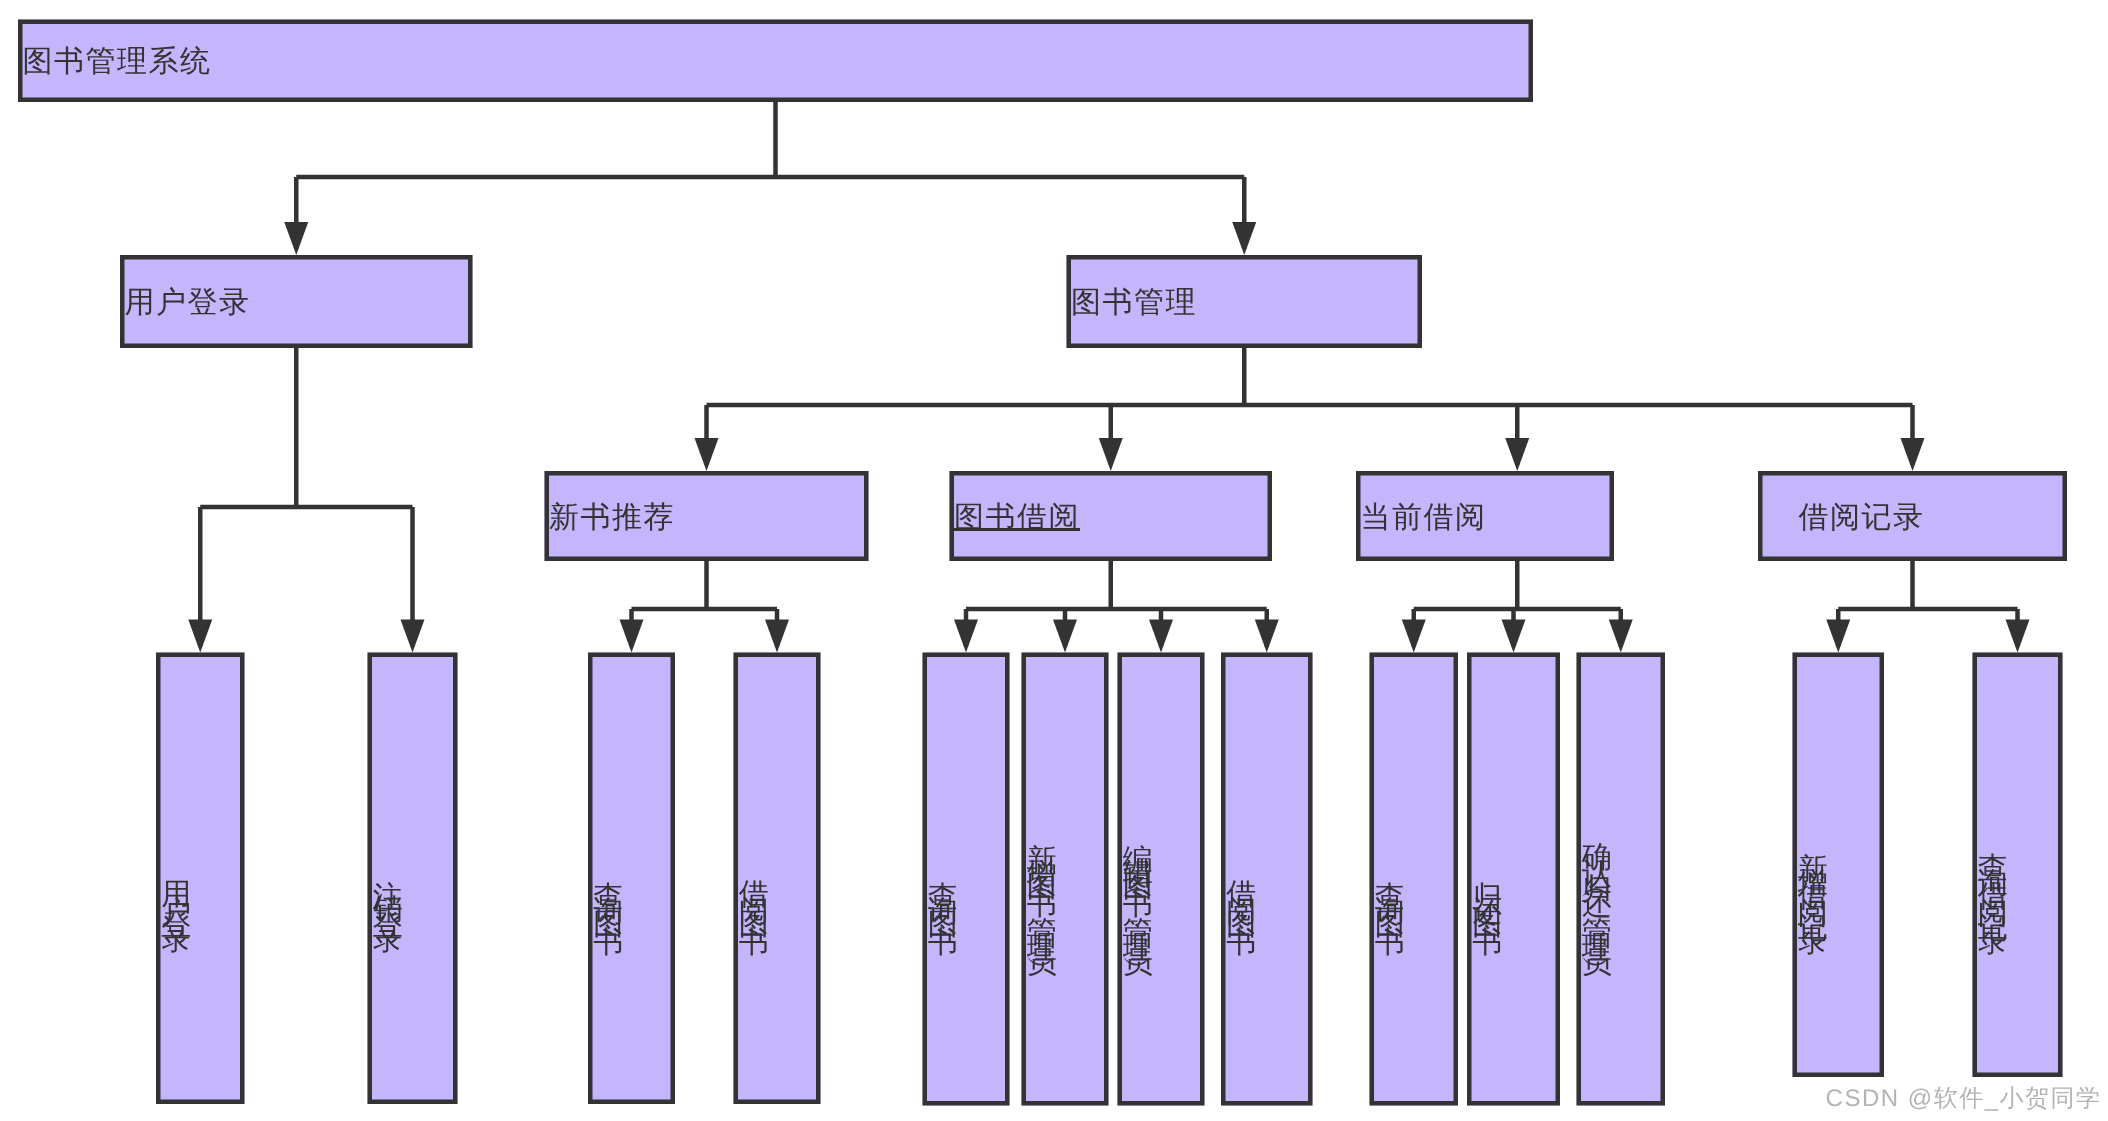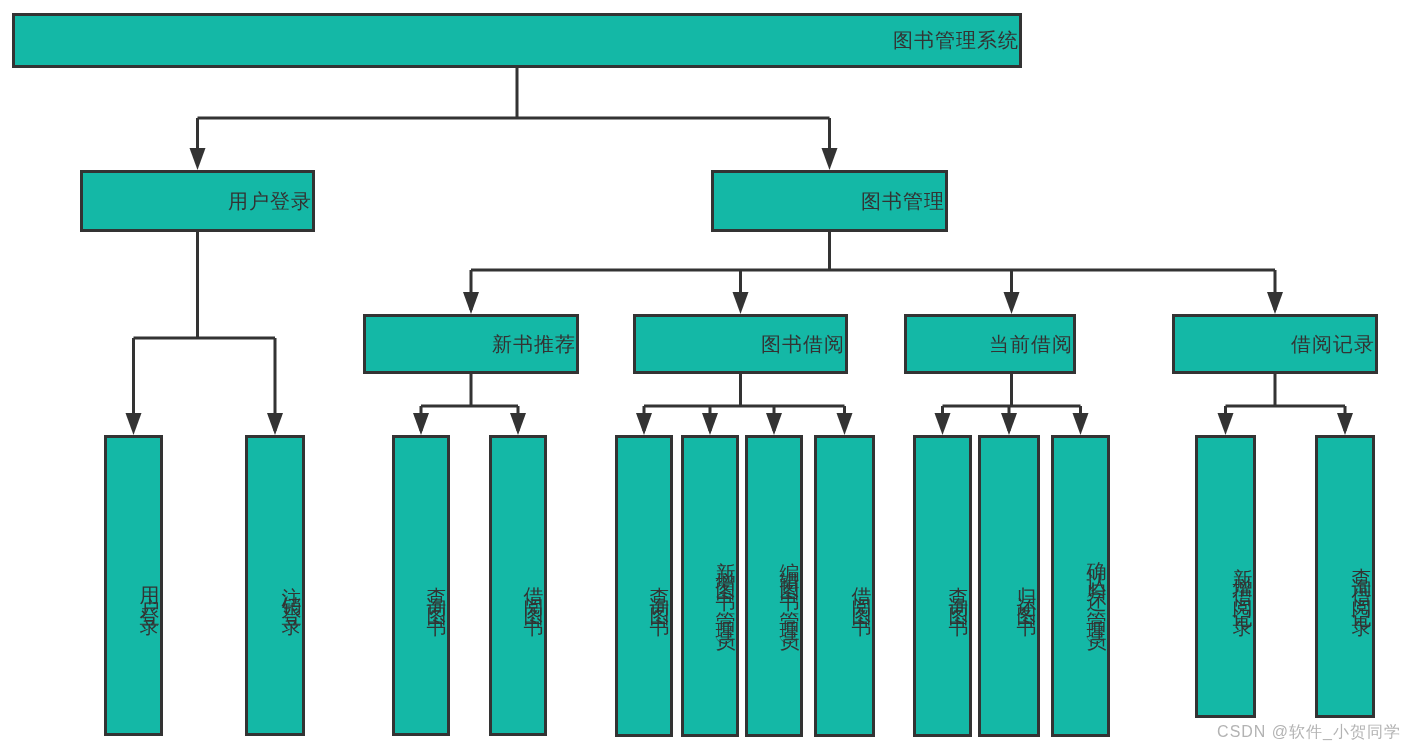--- a/index.html
+++ b/index.html
@@ -15,22 +15,22 @@
     background:var(--bg);
     font-family:"Liberation Sans",sans-serif;
     overflow:hidden;
   }
   .stage{position:relative;width:1405px;height:747px;background:var(--bg);}
   .connectors{position:absolute;left:0;top:0;width:1405px;height:747px;}
   .node{
     position:absolute;
     box-sizing:border-box;
     border:3px solid var(--box-border);
-    background:#14b8a6;
-    display:flex;align-items:center;justify-content:flex-end;
+    background:#c4b5fd;
+    display:flex;align-items:center;justify-content:flex-start;
     color:var(--text);
     font-size:20px;
     letter-spacing:1px;
     text-align:center;
     z-index:2;
   }
   .vnode{
     font-size:20px;
     letter-spacing:0;
   }
@@ -50,23 +50,23 @@
     font-size:16px;
     letter-spacing:1px;
     z-index:3;
     white-space:nowrap;
   }
   
   #n-root{left:12px;top:13px;width:1010px;height:55px;}
   #n-l2-0{left:80px;top:170px;width:235px;height:62px;}
   #n-l2-1{left:711px;top:170px;width:237px;height:62px;}
   #n-l3-0{left:363px;top:314px;width:216px;height:60px;}
-  #n-l3-1{left:633px;top:314px;width:215px;height:60px;}
+  #n-l3-1{left:633px;top:314px;width:215px;height:60px;text-decoration:underline;}
   #n-l3-2{left:904px;top:314px;width:172px;height:60px;}
-  #n-l3-3{left:1172px;top:314px;width:206px;height:60px;}
+  #n-l3-3{left:1172px;top:314px;width:206px;height:60px;padding-left:24px;}
   #n-leaf-0{left:104px;top:435px;width:59px;height:301px;}
   #n-leaf-1{left:245px;top:435px;width:60px;height:301px;}
   #n-leaf-2{left:392px;top:435px;width:58px;height:301px;}
   #n-leaf-3{left:489px;top:435px;width:58px;height:301px;}
   #n-leaf-4{left:615px;top:435px;width:58px;height:302px;}
   #n-leaf-5{left:681px;top:435px;width:58px;height:302px;}
   #n-leaf-6{left:745px;top:435px;width:58px;height:302px;}
   #n-leaf-7{left:814px;top:435px;width:61px;height:302px;}
   #n-leaf-8{left:913px;top:435px;width:59px;height:302px;}
   #n-leaf-9{left:978px;top:435px;width:62px;height:302px;}

